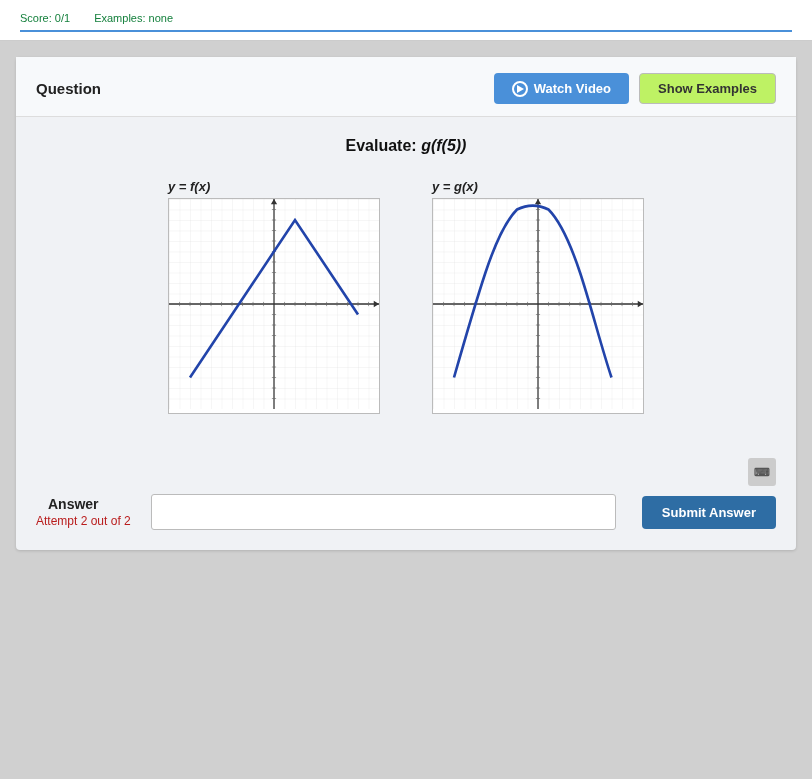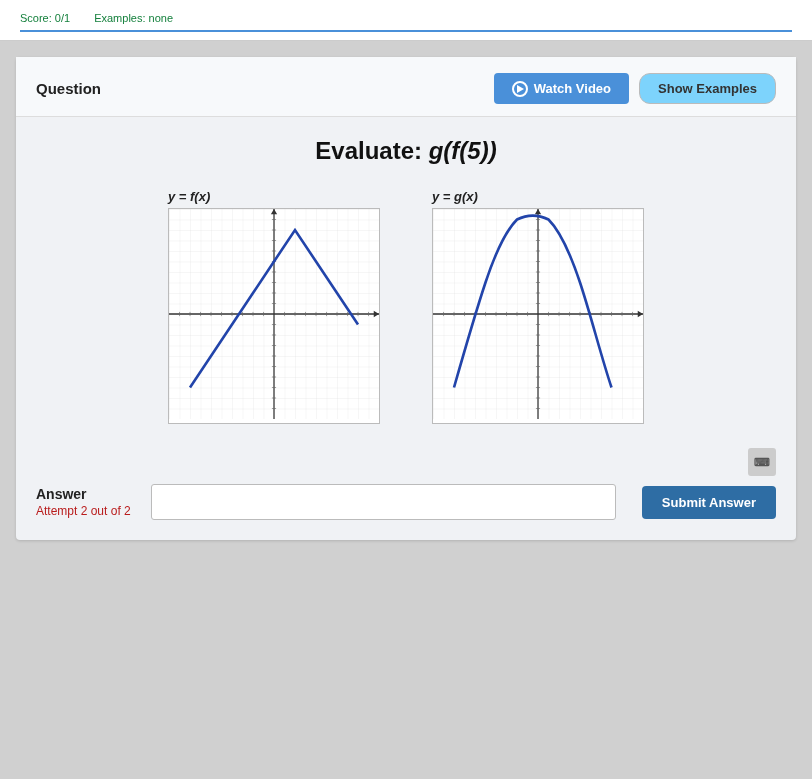--- a/index.html
+++ b/index.html
@@ -80,49 +80,49 @@
     }
     .btn-watch .play-triangle {
       width: 0;
       height: 0;
       border-style: solid;
       border-width: 4px 0 4px 7px;
       border-color: transparent transparent transparent #fff;
       margin-left: 1px;
     }
     .btn-examples {
-      background: #7dd3fc;
+      background: #bef264;
       color: #333;
       border: 1px solid #bbb;
-      border-radius: 11px;
+      border-radius: 4px;
       padding: 7px 18px;
       font-size: 13px;
       cursor: pointer;
       font-weight: 600;
     }
 
     .question-body {
       padding: 20px 30px;
     }
     .evaluate-title {
       text-align: center;
-      font-size: 24px;
+      font-size: 16px;
       font-weight: bold;
       margin-bottom: 24px;
       color: #111;
     }
     .evaluate-title .math {
       font-style: italic;
     }
 
     .graphs-container {
       display: flex;
       justify-content: center;
       gap: 52px;
-      margin-bottom: 4px;
+      margin-bottom: 24px;
     }
 
     .graph-wrapper {
       display: flex;
       flex-direction: column;
       align-items: flex-start;
     }
     .graph-label {
       font-size: 13px;
       font-style: italic;
@@ -145,20 +145,21 @@
     }
     .answer-label-group {
       display: flex;
       flex-direction: column;
       gap: 2px;
     }
     .answer-label {
       font-size: 14px;
       font-weight: bold;
       color: #222;
+      margin-left: 12px;
     }
     .attempt-label {
       font-size: 12px;
       color: #b91c1c;
     }
     .answer-input-group {
       display: flex;
       align-items: center;
       gap: 26px;
       flex: 1;

